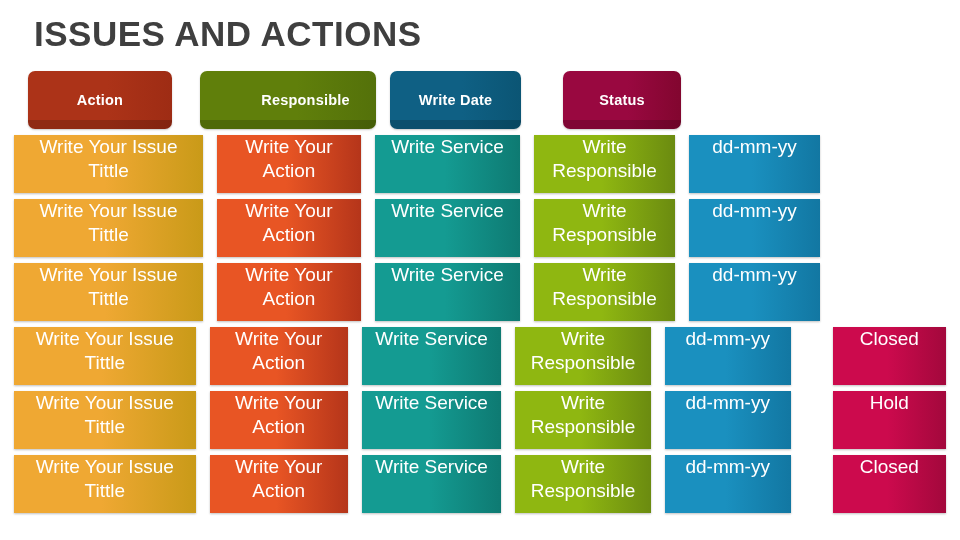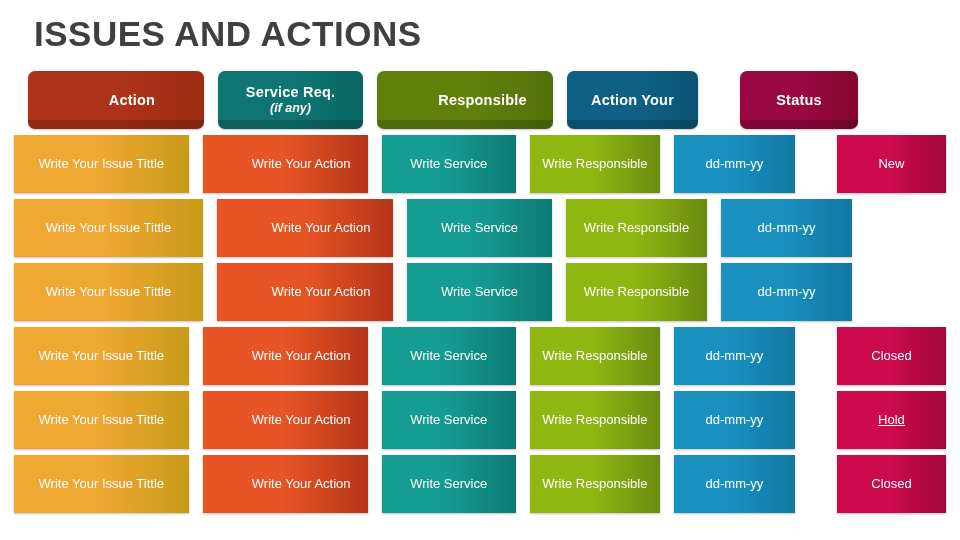--- a/index.html
+++ b/index.html
@@ -89,38 +89,38 @@
   .data-row {
     display: flex;
     height: 58px;
     margin-bottom: 6px;
   }
   .data-row:last-child { margin-bottom: 0; }
 
   .data-cell {
     position: relative;
     display: flex;
-    align-items: center;
+    align-items: flex-start;
     justify-content: center;
     text-align: center;
     color: #ffffff;
-    font-size: 13px;
+    font-size: 19px;
     line-height: 1.25;
     overflow: hidden;
     box-shadow: 0 1px 2px rgba(0,0,0,0.25);
   }
   .cell-text {
     position: relative;
     z-index: 2;
     padding: 0 6px;
   }
 
   
   .c1 { width: 189px; }
-  .c2 { width: 144px; padding-left: 32px; }
+  .c2 { width: 144px; }
   .c3 { width: 145px; }
   .c4 { width: 141px; }
   .c5 { width: 131px; }
   .c6 { width: 118px; margin-left: 28px; }
 
   .gap { width: 14px; flex: none; }
 </style>
 </head>
 <body>
 
@@ -128,31 +128,27 @@
 
   <div id="page-title">ISSUES AND ACTIONS</div>
 
   <div id="table">
     <div class="header-row">
         <div class="gap"></div>
         <div class="header-cell c2" style="background: linear-gradient(to right, rgb(172, 51, 24) 0%, rgb(172, 51, 24) 55%, rgb(158, 44, 20) 100%);">
           <div class="header-label">Action</div>
         </div>
         <div class="gap"></div>
-        <div class="header-cell c3" style="background: linear-gradient(to right, rgb(15, 117, 114) 0%, rgb(15, 117, 114) 55%, rgb(10, 102, 99) 100%);">
-          <div class="header-label">Service Req.</div>
-          <div class="header-sub">(if any)</div>
-        </div>
         <div class="gap"></div>
         <div class="header-cell c4" style="background: linear-gradient(to right, rgb(96, 127, 11) 0%, rgb(96, 127, 11) 55%, rgb(84, 113, 10) 100%); padding-left: 35px;">
           <div class="header-label">Responsible</div>
         </div>
         <div class="gap"></div>
         <div class="header-cell c5" style="background: linear-gradient(to right, rgb(15, 96, 132) 0%, rgb(15, 96, 132) 55%, rgb(11, 85, 116) 100%);">
-          <div class="header-label">Action Your</div>
+          <div class="header-label">Write Date</div>
         </div>
         <div class="gap"></div>
         <div class="header-cell c6" style="background: linear-gradient(to right, rgb(153, 8, 64) 0%, rgb(153, 8, 64) 55%, rgb(130, 6, 47) 100%);">
           <div class="header-label">Status</div>
         </div>
       </div>
     <div id="body">
         <div class="data-row">
           <div class="data-cell c1" style="background: linear-gradient(to right, rgb(239, 168, 51) 0%, rgb(239, 168, 51) 48%, rgb(201, 154, 24) 100%);">
             <span class="cell-text">Write Your Issue Tittle</span>
@@ -167,23 +163,20 @@
           </div>
           <div class="gap"></div>
           <div class="data-cell c4" style="background: linear-gradient(to right, rgb(143, 183, 17) 0%, rgb(143, 183, 17) 48%, rgb(107, 139, 16) 100%);">
             <span class="cell-text">Write Responsible</span>
           </div>
           <div class="gap"></div>
           <div class="data-cell c5" style="background: linear-gradient(to right, rgb(26, 144, 191) 0%, rgb(26, 144, 191) 48%, rgb(18, 119, 162) 100%);">
             <span class="cell-text">dd-mm-yy</span>
           </div>
           <div class="gap"></div>
-          <div class="data-cell c6" style="background: linear-gradient(to right, rgb(204, 10, 77) 0%, rgb(204, 10, 77) 48%, rgb(163, 8, 60) 100%);">
-            <span class="cell-text">New</span>
-          </div>
         </div>
         <div class="data-row">
           <div class="data-cell c1" style="background: linear-gradient(to right, rgb(239, 168, 51) 0%, rgb(239, 168, 51) 48%, rgb(201, 154, 24) 100%);">
             <span class="cell-text">Write Your Issue Tittle</span>
           </div>
           <div class="gap"></div>
           <div class="data-cell c2" style="background: linear-gradient(to right, rgb(232, 85, 36) 0%, rgb(232, 85, 36) 48%, rgb(181, 53, 26) 100%);">
             <span class="cell-text">Write Your Action</span>
           </div>
           <div class="gap"></div>
@@ -261,21 +254,21 @@
           </div>
           <div class="gap"></div>
           <div class="data-cell c4" style="background: linear-gradient(to right, rgb(143, 183, 17) 0%, rgb(143, 183, 17) 48%, rgb(107, 139, 16) 100%);">
             <span class="cell-text">Write Responsible</span>
           </div>
           <div class="gap"></div>
           <div class="data-cell c5" style="background: linear-gradient(to right, rgb(26, 144, 191) 0%, rgb(26, 144, 191) 48%, rgb(18, 119, 162) 100%);">
             <span class="cell-text">dd-mm-yy</span>
           </div>
           <div class="gap"></div>
-          <div class="data-cell c6" style="background: linear-gradient(to right, rgb(204, 10, 77) 0%, rgb(204, 10, 77) 48%, rgb(163, 8, 60) 100%); text-decoration: underline;">
+          <div class="data-cell c6" style="background: linear-gradient(to right, rgb(204, 10, 77) 0%, rgb(204, 10, 77) 48%, rgb(163, 8, 60) 100%);">
             <span class="cell-text">Hold</span>
           </div>
         </div>
         <div class="data-row">
           <div class="data-cell c1" style="background: linear-gradient(to right, rgb(239, 168, 51) 0%, rgb(239, 168, 51) 48%, rgb(201, 154, 24) 100%);">
             <span class="cell-text">Write Your Issue Tittle</span>
           </div>
           <div class="gap"></div>
           <div class="data-cell c2" style="background: linear-gradient(to right, rgb(232, 85, 36) 0%, rgb(232, 85, 36) 48%, rgb(181, 53, 26) 100%);">
             <span class="cell-text">Write Your Action</span>

